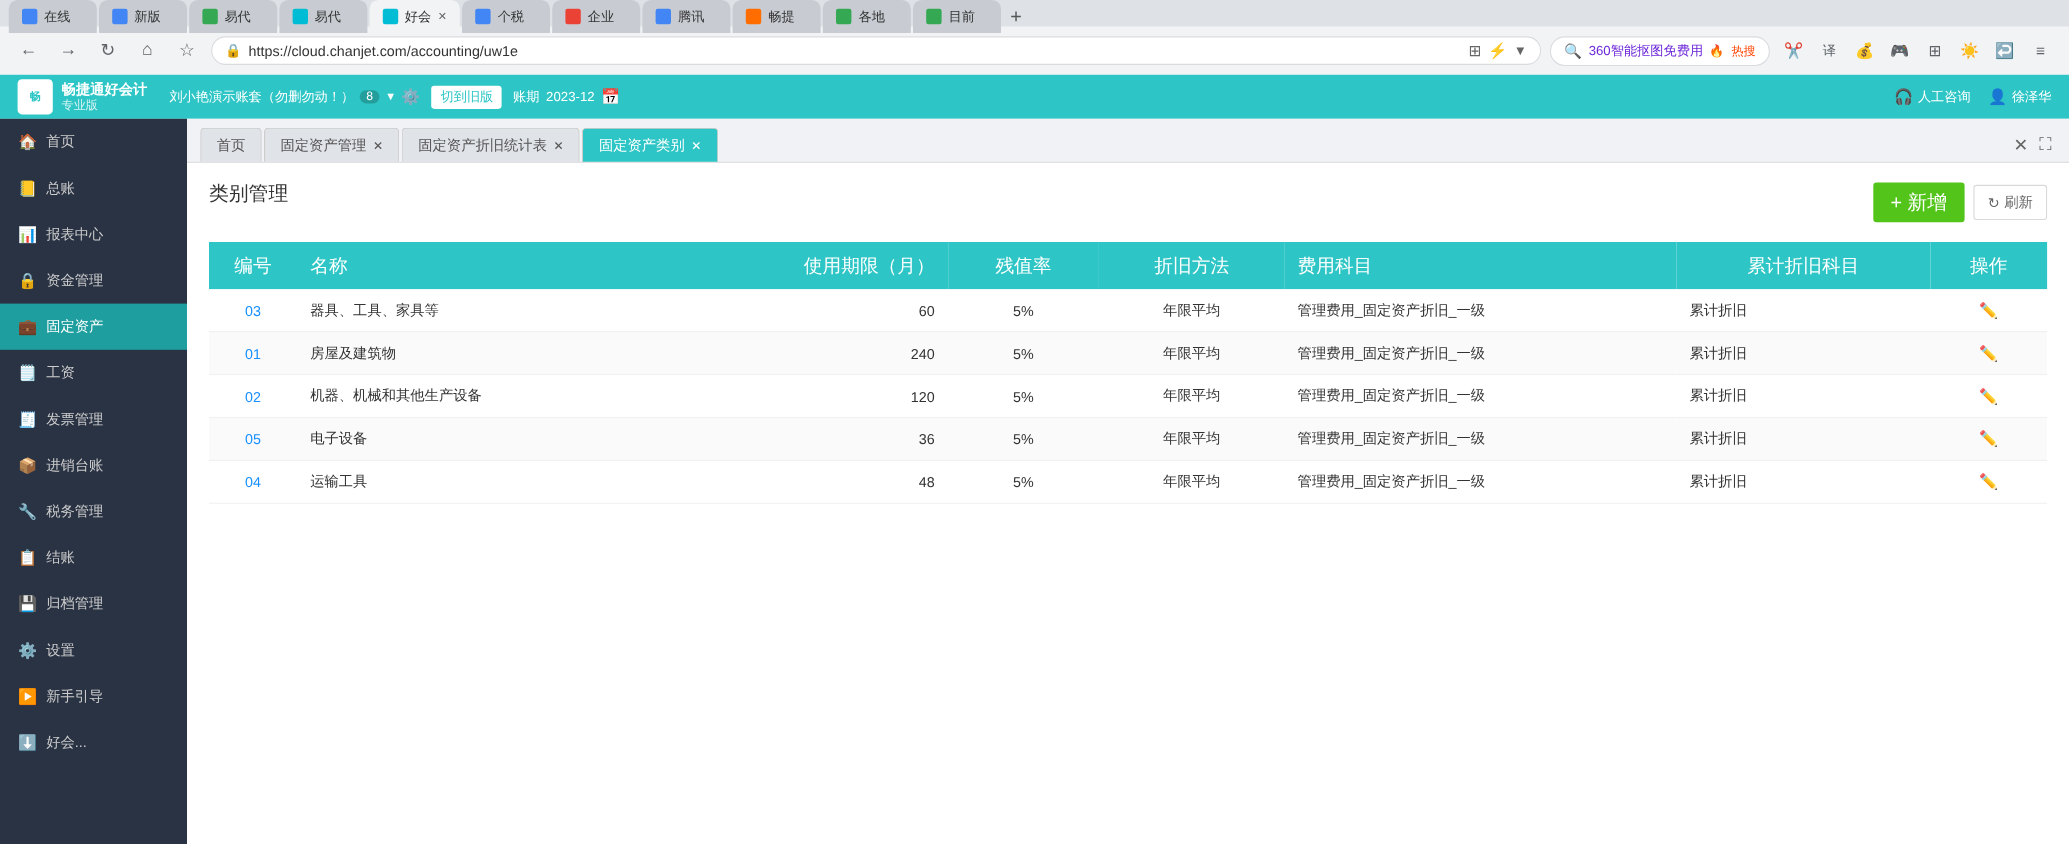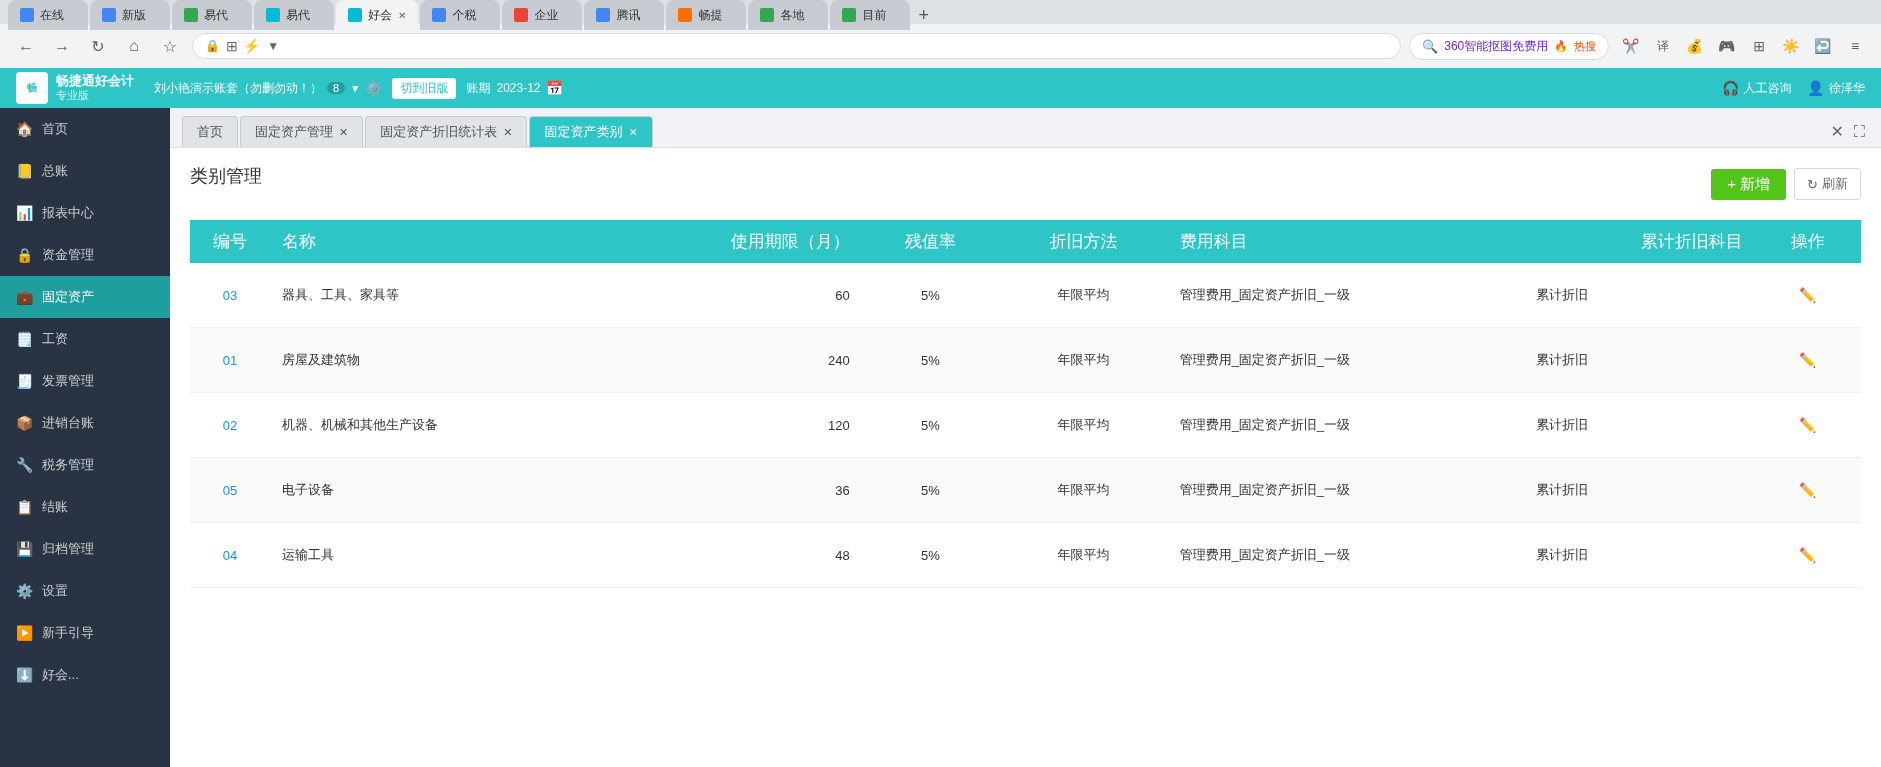--- a/index.html
+++ b/index.html
@@ -50,30 +50,30 @@
     .page-tab { padding: 6px 14px; border-radius: 4px 4px 0 0; font-size: 13px; cursor: pointer; background: #e0e3e8; color: #555; display: flex; align-items: center; gap: 6px; border: 1px solid #ccc; border-bottom: none; }
     .page-tab.active { background: #2dc5c5; color: white; }
     .page-tab .tab-close { font-size: 11px; cursor: pointer; }
 
     
     .content-area { flex: 1; padding: 16px 20px; overflow-y: auto; }
     .page-title { font-size: 18px; color: #333; margin-bottom: 16px; font-weight: normal; }
 
     
     .action-bar { display: flex; justify-content: flex-end; align-items: center; gap: 8px; margin-bottom: 12px; }
-    .btn-add { background: #52c41a; color: white; border: none; border-radius: 3px; padding: 6px 16px; font-size: 15px; cursor: pointer; display: flex; align-items: center; gap: 4px; }
+    .btn-add { background: #52c41a; color: white; border: none; border-radius: 3px; padding: 6px 16px; font-size: 18px; cursor: pointer; display: flex; align-items: center; gap: 4px; }
     .btn-refresh { background: white; color: #666; border: 1px solid #d9d9d9; border-radius: 3px; padding: 6px 12px; font-size: 13px; cursor: pointer; display: flex; align-items: center; gap: 4px; }
 
     
     .data-table { width: 100%; border-collapse: collapse; }
     .data-table thead tr { background: #2dc5c5; color: white; }
     .data-table thead th { padding: 10px 12px; font-weight: normal; font-size: 17px; border: none; }
     .data-table tbody tr { background: white; border-bottom: 1px solid #f0f0f0; }
     .data-table tbody tr:nth-child(even) { background: #fafafa; }
-    .data-table tbody td { padding: 23px 12px; font-size: 13px; color: #333; border: none; }
+    .data-table tbody td { padding: 10px 12px; font-size: 13px; color: #333; border: none; }
     .data-table td:first-child, .data-table th:first-child { text-align: center; width: 80px; }
     .data-table td.num-col, .data-table th.num-col { text-align: right; }
     .data-table td.center-col, .data-table th.center-col { text-align: center; }
     .code-link { color: #1890ff; cursor: pointer; }
     .edit-icon { color: #aaa; cursor: pointer; font-size: 14px; }
     .window-ctrl-btn { background: none; border: none; cursor: pointer; color: #666; font-size: 16px; padding: 4px; }
   </style>
 </head>
 <body>
 
@@ -129,20 +129,21 @@
   </div>
 
   <div class="browser-toolbar">
     <button class="nav-btn">←</button>
     <button class="nav-btn">→</button>
     <button class="nav-btn">↻</button>
     <button class="nav-btn">⌂</button>
     <button class="nav-btn">☆</button>
     <div class="address-bar">
       <span class="lock-icon">🔒</span>
+      <span class="address-text">https://cloud.chanjet.com/accounting/uw1e</span>
       <span style="color:#666;font-size:14px;">⊞</span>
       <span style="color:#f90;font-size:14px;">⚡</span>
       <span style="color:#666;font-size:12px;">▼</span>
     </div>
     <div class="search-area">
       <span style="color:#666;">🔍</span>
       <span style="font-size:12px;color:#6d28d9;">360智能抠图免费用</span>
       <span style="font-size:11px;color:#ff4400;">🔥</span>
       <span style="font-size:11px;color:#ff4400;">热搜</span>
     </div>
@@ -291,21 +292,21 @@
 
       <table class="data-table">
         <thead>
           <tr>
             <th>编号</th>
             <th style="text-align:left;">名称</th>
             <th class="num-col">使用期限（月）</th>
             <th class="center-col">残值率</th>
             <th class="center-col">折旧方法</th>
             <th style="text-align:left;">费用科目</th>
-            <th style="text-align:right;">累计折旧科目</th>
+            <th style="text-align:center;">累计折旧科目</th>
             <th class="center-col">操作</th>
           </tr>
         </thead>
         <tbody>
           <tr>
             <td class="center-col"><span class="code-link">03</span></td>
             <td>器具、工具、家具等</td>
             <td class="num-col">60</td>
             <td class="center-col">5%</td>
             <td class="center-col">年限平均</td>

